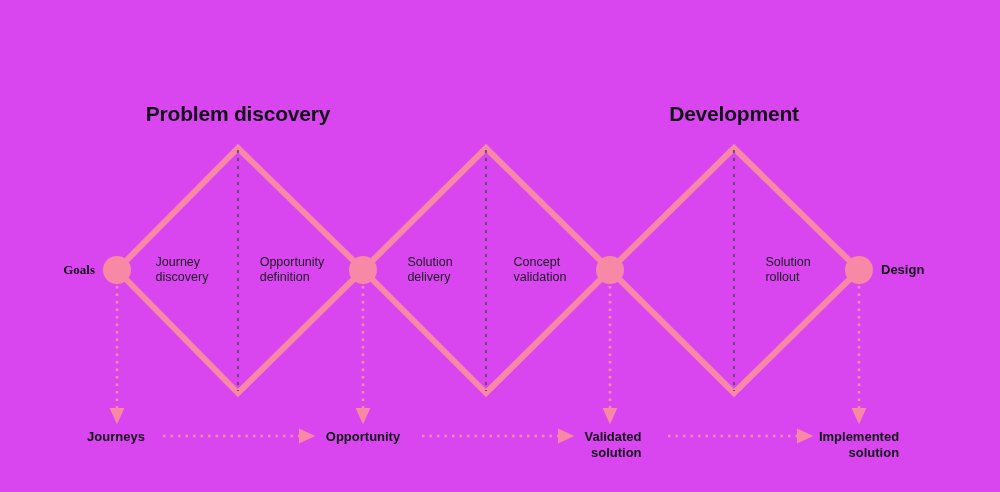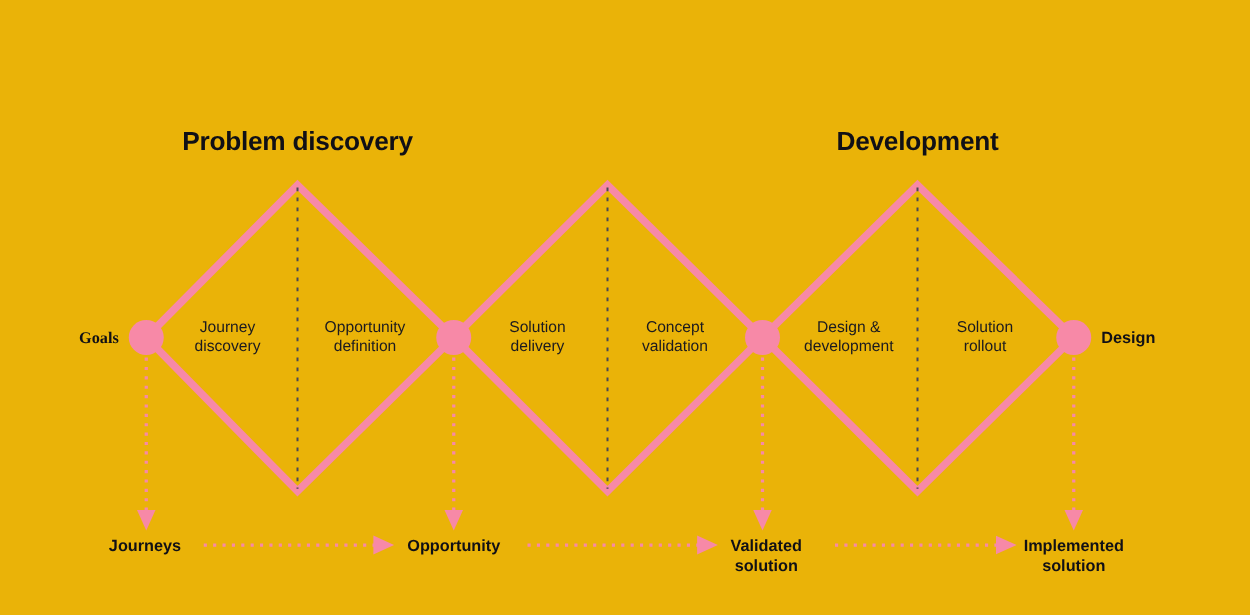--- a/index.html
+++ b/index.html
@@ -7,21 +7,21 @@
     padding: 0;
     background: #ffffff;
   }
   body {
     font-family: "Liberation Sans", sans-serif;
   }
   #stage {
     position: relative;
     width: 1000px;
     height: 492px;
-    background: #eab308;
+    background: #d946ef;
     overflow: hidden;
   }
   svg.layer {
     position: absolute;
     left: 0;
     top: 0;
     width: 1000px;
     height: 492px;
   }
   .lbl {
@@ -33,42 +33,41 @@
   .phase-title {
     font-size: 21px;
     font-weight: bold;
     letter-spacing: -0.2px;
     text-align: center;
     transform: translate(-50%, -50%);
   }
   .stage-label {
     font-size: 12.5px;
     font-weight: normal;
-    text-align: center;
     transform: translate(-50%, -50%);
     color: #1b1a20;
   }
   .node-label {
     font-size: 13px;
     font-weight: bold;
     transform: translate(0, -50%);
     color: #111016;
   }
   .node-label.right-of {
     text-align: left;
   }
   .node-label.left-of {
     text-align: right;
     transform: translate(-100%, -50%);
     font-family: Liberation Serif, serif;
   }
   .outcome-label {
     font-size: 13px;
     font-weight: bold;
-    text-align: center;
+    text-align: right;
     transform: translate(-50%, 0);
     color: #111016;
   }
 </style>
 </head>
 <body>
 
 <div id="stage">
 
   <svg class="layer" viewBox="0 0 1000 492">
@@ -112,22 +111,20 @@
   <div class="lbl phase-title" style="left:734px; top:114px;">Development</div>
 
   <div class="lbl stage-label" style="left:182px; top:270px;">Journey
 discovery</div>
   <div class="lbl stage-label" style="left:292px; top:270px;">Opportunity
 definition</div>
   <div class="lbl stage-label" style="left:430px; top:270px;">Solution
 delivery</div>
   <div class="lbl stage-label" style="left:540px; top:270px;">Concept
 validation</div>
-  <div class="lbl stage-label" style="left:679px; top:270px;">Design &amp;
-development</div>
   <div class="lbl stage-label" style="left:788px; top:270px;">Solution
 rollout</div>
 
   <div class="lbl node-label left-of" style="left:95px; top:270px;">Goals</div>
   <div class="lbl node-label right-of" style="left:881px; top:270px;">Design</div>
 
   <div class="lbl outcome-label" style="left:116px; top:429px;">Journeys</div>
   <div class="lbl outcome-label" style="left:363px; top:429px;">Opportunity</div>
   <div class="lbl outcome-label" style="left:613px; top:429px;">Validated
 solution</div>

